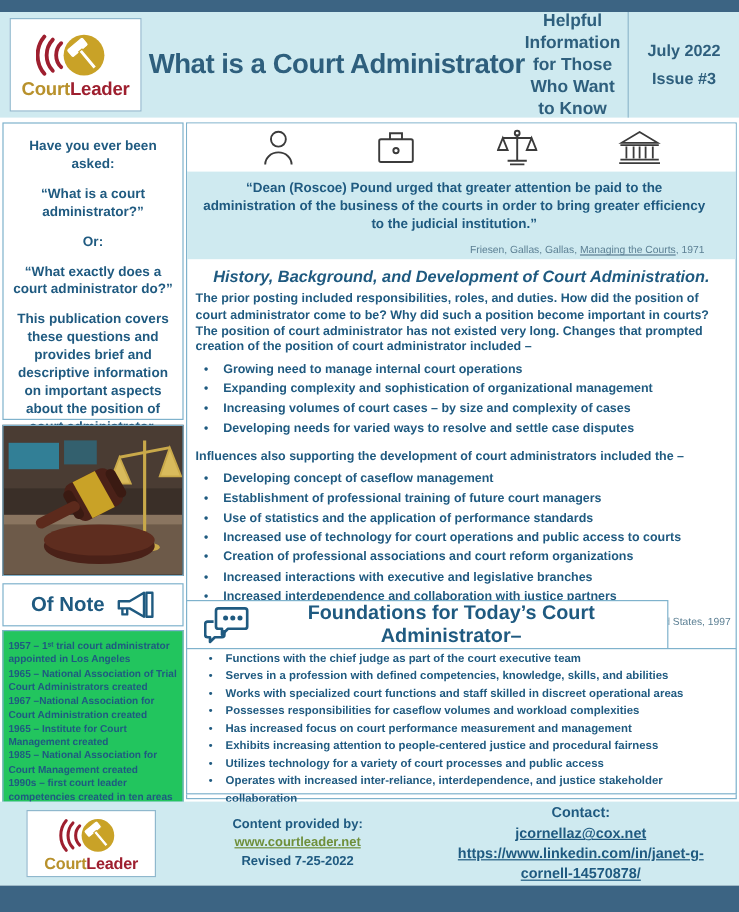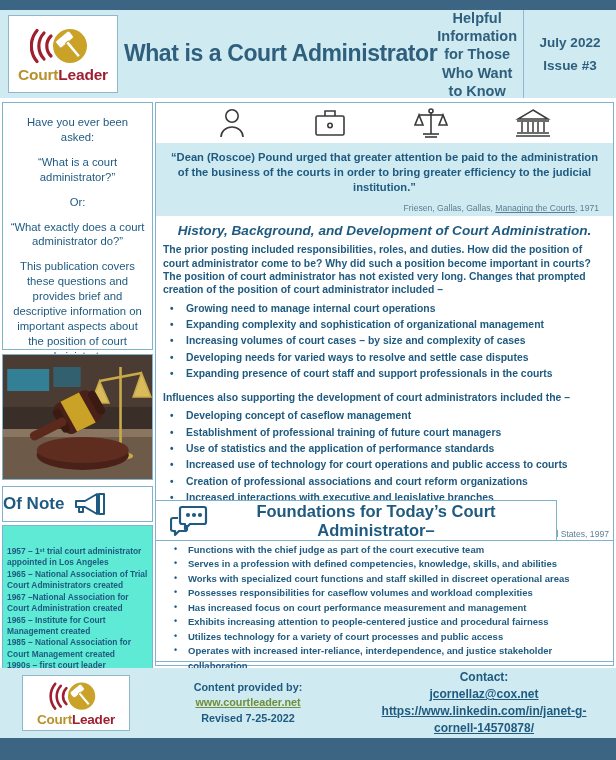--- a/index.html
+++ b/index.html
@@ -91,52 +91,52 @@
     position: absolute; left: 2px; top: 2px;
     width: 151px; height: 564px;
   }
   .ask-box {
     border: 1px solid #7fb2cc;
     background: #ffffff;
     height: 248px;
     padding: 12px 6px 4px 6px;
     text-align: center;
     color: #1f5a80;
-    font-size: 11.3px; font-weight: normal;
+    font-size: 11.3px; font-weight: bold;
     line-height: 1.32;
   }
   .ask-box p { margin-bottom: 10px; }
   .ask-box p:last-child { margin-bottom: 0; }
 
   .photo-box {
     margin-top: 4px;
     height: 126px;
     border: 1px solid #7fb2cc;
     overflow: hidden;
     position: relative;
     background: #2b2320;
   }
   .photo-box svg { display:block; width:100%; height:100%; }
 
   .ofnote-head {
     margin-top: 6px;
     height: 36px;
     border: 1px solid #7fb2cc;
     background: #ffffff;
-    display: flex; align-items: center; 
+    display: flex; align-items: center; justify-content: center;
     gap: 8px;
   }
   .ofnote-head .t {
     font-size: 17px; font-weight: bold; color: #1f5a80;
   }
   .ofnote-list {
     margin-top: 3px;
     border: 1px solid #7fb2cc;
-    background: #5eead4;
-    padding: 20px 4px;
+    background: #22c55e;
+    padding: 7px 4px;
     height: 144px;
     color: #1f5a80;
     font-size: 8.4px;
     line-height: 1.36;
     font-weight: bold;
   }
   .ofnote-list div { white-space: normal; }
 
   
   .right-col {
@@ -148,21 +148,21 @@
   .icon-row {
     height: 40px;
     display: flex; align-items: center; justify-content: space-around;
     padding: 0 28px;
     background: #ffffff;
   }
   .icon-row svg { display: block; }
 
   .quote-box {
     background: #cfeaf0;
-    padding: 7px 12px 3px 12px;
+    padding: 7px 24px 3px 12px;
   }
   .quote-text {
     color: #1f5a80; font-size: 11.2px; font-weight: bold;
     line-height: 1.35; text-align: center;
   }
   .cite {
     text-align: right;
     color: #5b7f93;
     font-size: 8.6px;
     margin-top: 8px;
@@ -428,21 +428,20 @@
 
       <div class="sec-title">History, Background, and Development of Court Administration.</div>
 
       <div class="para">The prior posting included responsibilities, roles, and duties. How did the position of court administrator come to be? Why did such a position become important in courts? The position of court administrator has not existed very long. Changes that prompted creation of the position of court administrator included –</div>
 
       <ul class="blist">
         <li>Growing need to manage internal court operations</li>
         <li>Expanding complexity and sophistication of organizational management</li>
         <li>Increasing volumes of court cases – by size and complexity of cases</li>
         <li>Developing needs for varied ways to resolve and settle case disputes</li>
-        <li>Expanding presence of court staff and support professionals in the courts</li>
       </ul>
 
       <div class="para para2">Influences also supporting the development of court administrators included the –</div>
 
       <ul class="blist">
         <li>Developing concept of caseflow management</li>
         <li>Establishment of professional training of future court managers</li>
         <li>Use of statistics and the application of performance standards</li>
         <li>Increased use of technology for court operations and public access to courts</li>
         <li>Creation of professional associations and court reform organizations</li>

